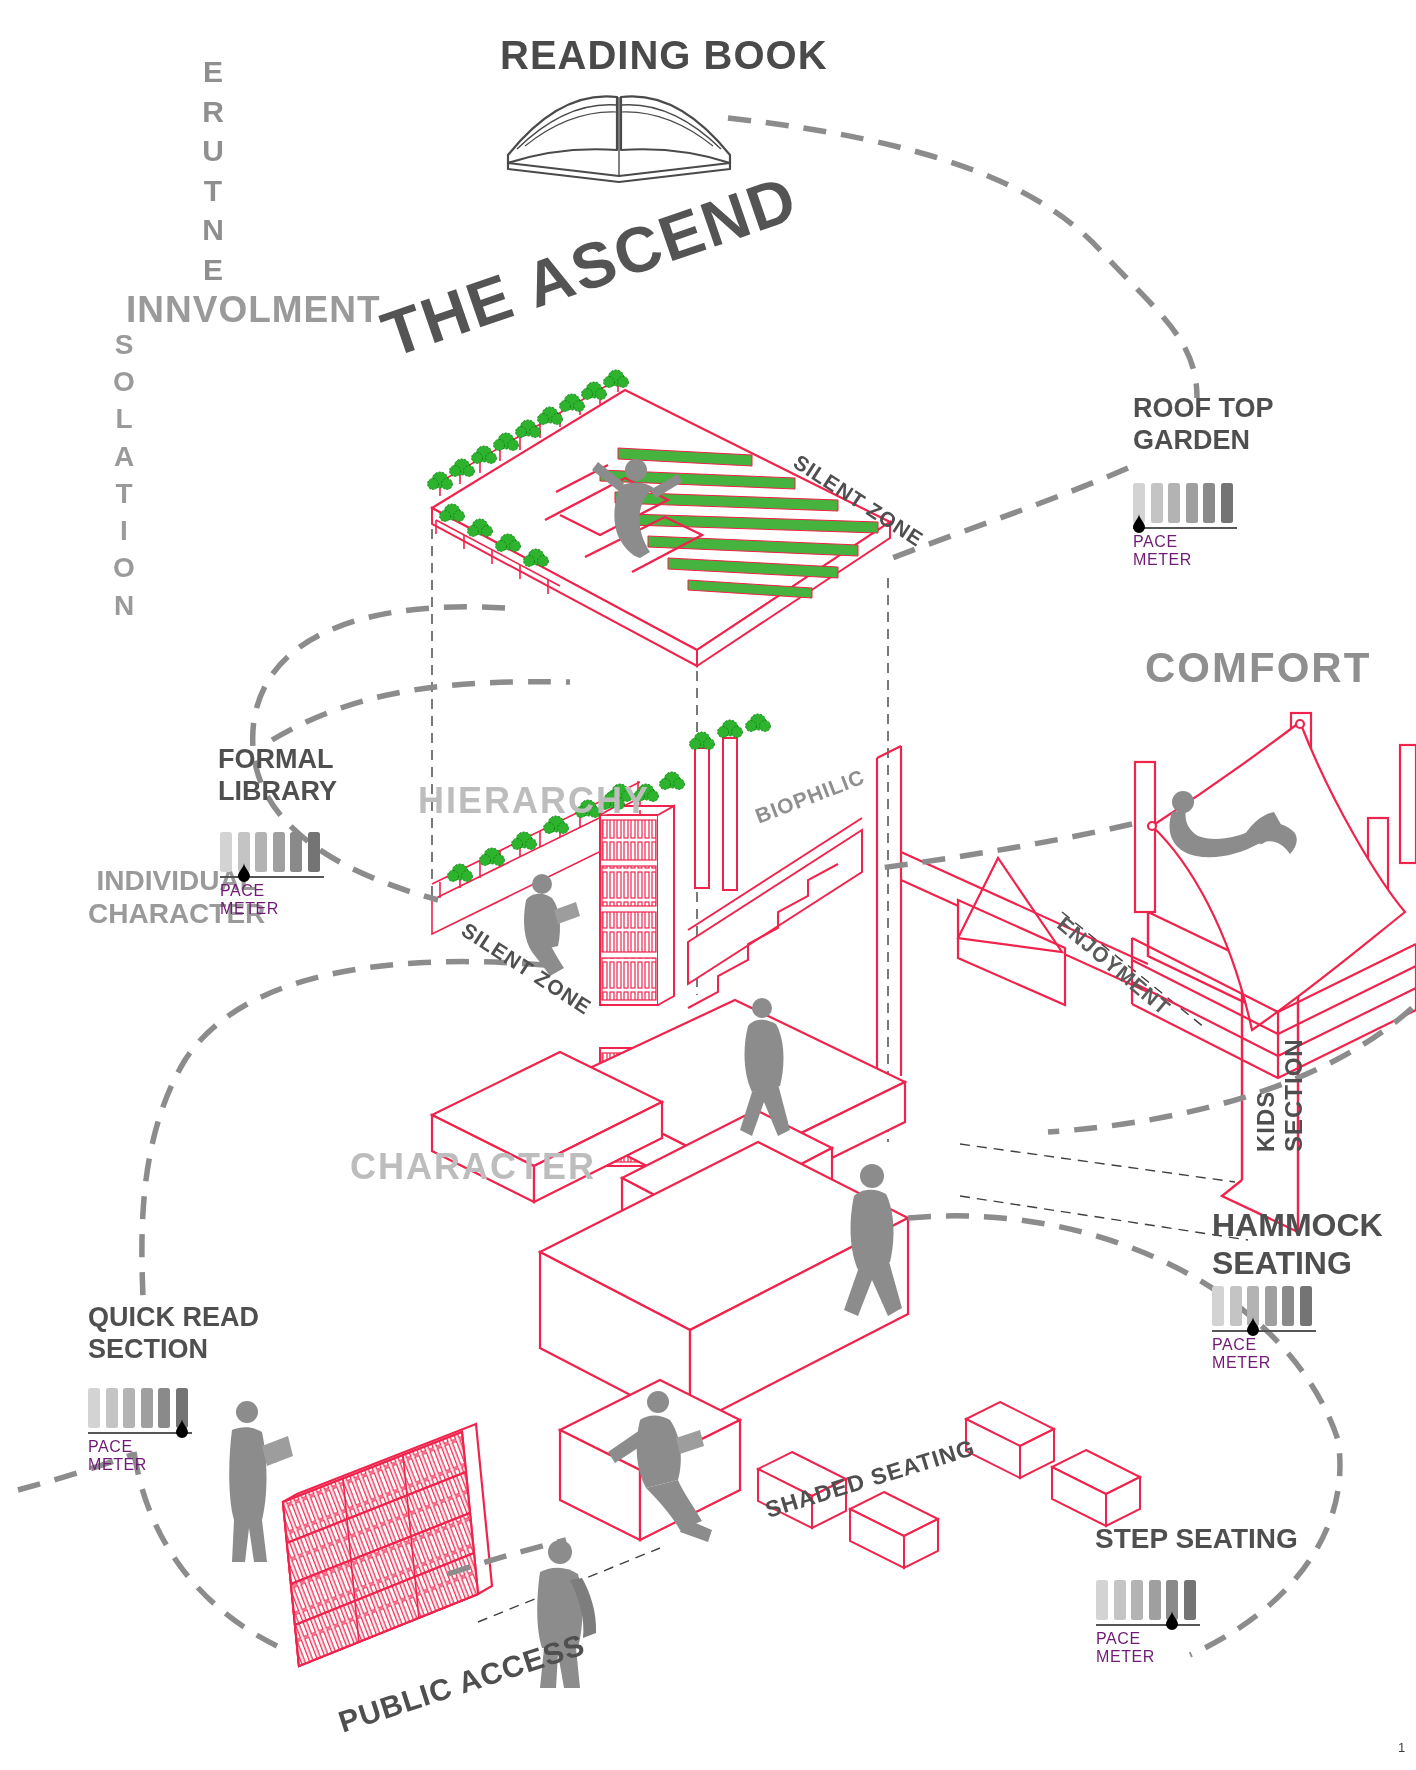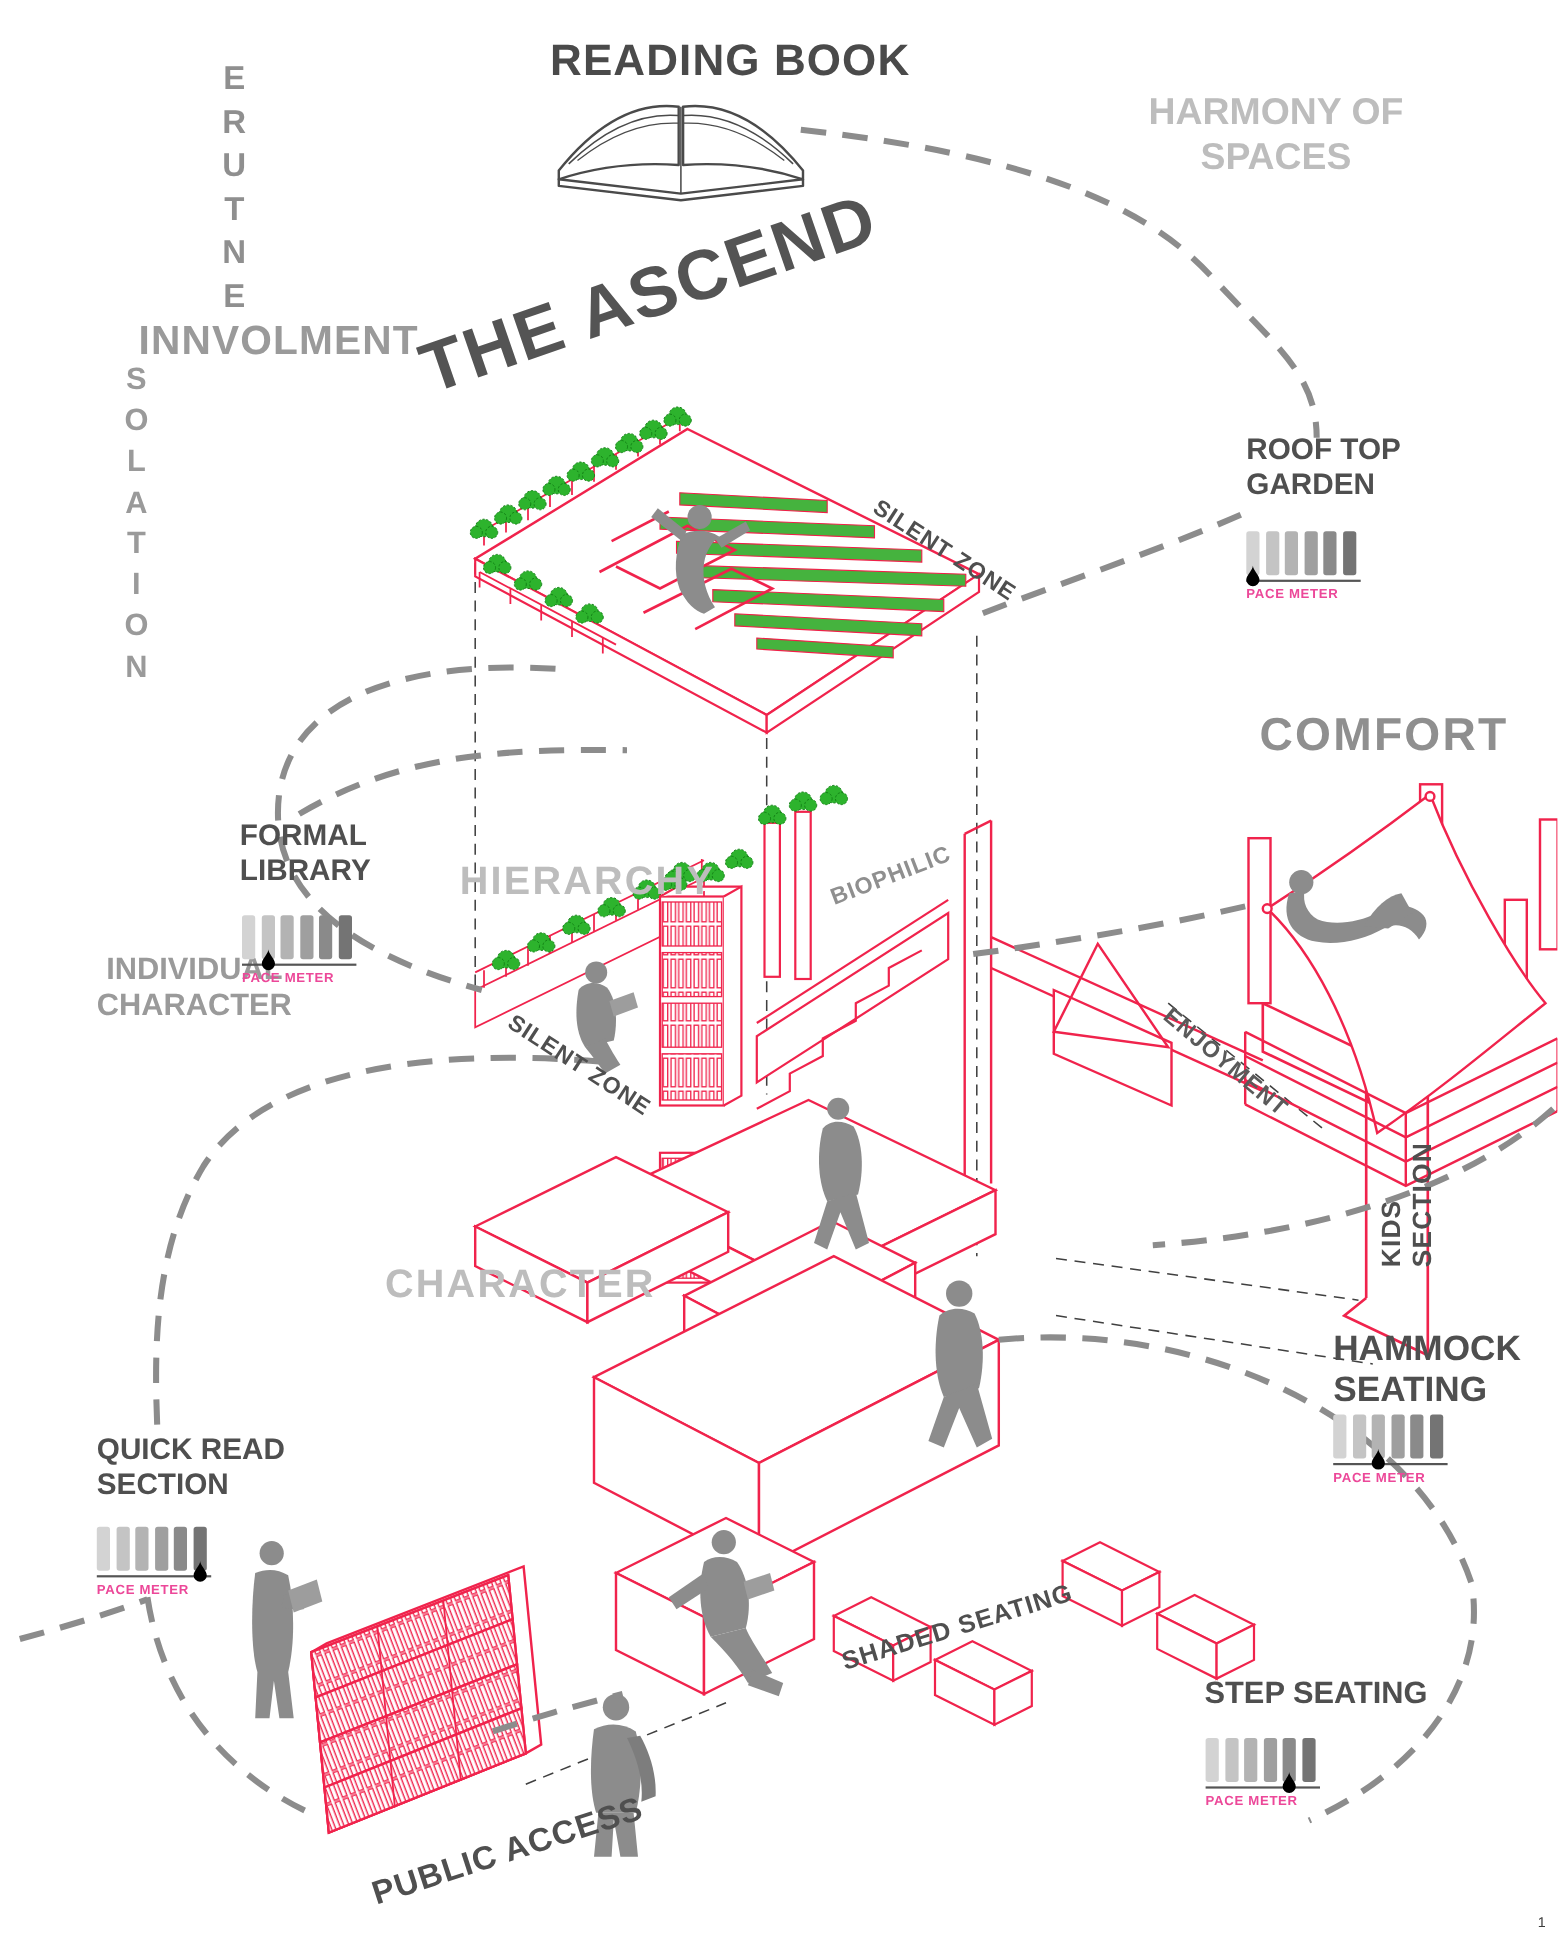--- a/index.html
+++ b/index.html
@@ -15,21 +15,21 @@
   .rot{transform-origin:0 0}
   
   .pace{position:absolute;width:104px}
   .pace .bars{display:flex;gap:5.5px;height:40px}
   .pace .bars i{width:12px;border-radius:2.5px;display:block}
   .pace .bars i.b1{background:#d3d3d3}.pace .bars i.b2{background:#c4c4c4}
   .pace .bars i.b3{background:#b3b3b3}.pace .bars i.b4{background:#9f9f9f}
   .pace .bars i.b5{background:#8a8a8a}.pace .bars i.b6{background:#747474}
   .pace .axis{position:relative;height:2px;background:#555;margin-top:4px;width:104px}
   .pace .drop{position:absolute;top:-13px;width:14px;height:20px}
-  .pace .pm{font-size:12px;font-weight:bold;color:#ec4899;letter-spacing:.6px;margin-top:4px}
+  .pace .pm{font-size:16px;font-weight:normal;color:#701a75;letter-spacing:.6px;margin-top:4px}
 </style>
 </head>
 <body>
 
 <div id="canvas">
 
 <svg class="art" width="1416" height="1770" viewBox="0 0 1416 1770">
   <defs>
     <g id="plant">
       <circle cx="0" cy="0" r="8" fill="#2db32d" stroke="#0f7a12" stroke-width="0.9" stroke-dasharray="2 1.6"></circle>
@@ -305,22 +305,20 @@
     <path d="M1132 824 C1050 843 955 858 880 868"></path>
     <path d="M1412 1008 C1330 1082 1195 1122 1048 1132"></path>
     <path d="M908 1218 C1100 1200 1290 1295 1338 1440 C1352 1530 1290 1610 1190 1655"></path>
   </g>
 </svg>
 
 <div class="lbl" style="left:500px;top:32px;font-size:40px;letter-spacing:1px;color:#4a4a4a">READING BOOK</div>
 
 <div class="lbl" style="left:385px;top:300px;font-size:64px;letter-spacing:2px;color:#545454;transform:rotate(-19deg);transform-origin:0 50%">THE ASCEND</div>
 
-<div class="lbl light vword" style="left:1000px;top:82px;width:320px;text-align:center;font-size:34px;line-height:1.2">HARMONY OF
-SPACES</div>
 
 <div class="lbl mid vword" style="left:196px;top:52px;font-size:30px;line-height:1.32;width:34px">E
 R
 U
 T
 N
 E</div>
 
 <div class="lbl gray" style="left:126px;top:288px;font-size:37px;letter-spacing:1px">INNVOLMENT</div>
 

